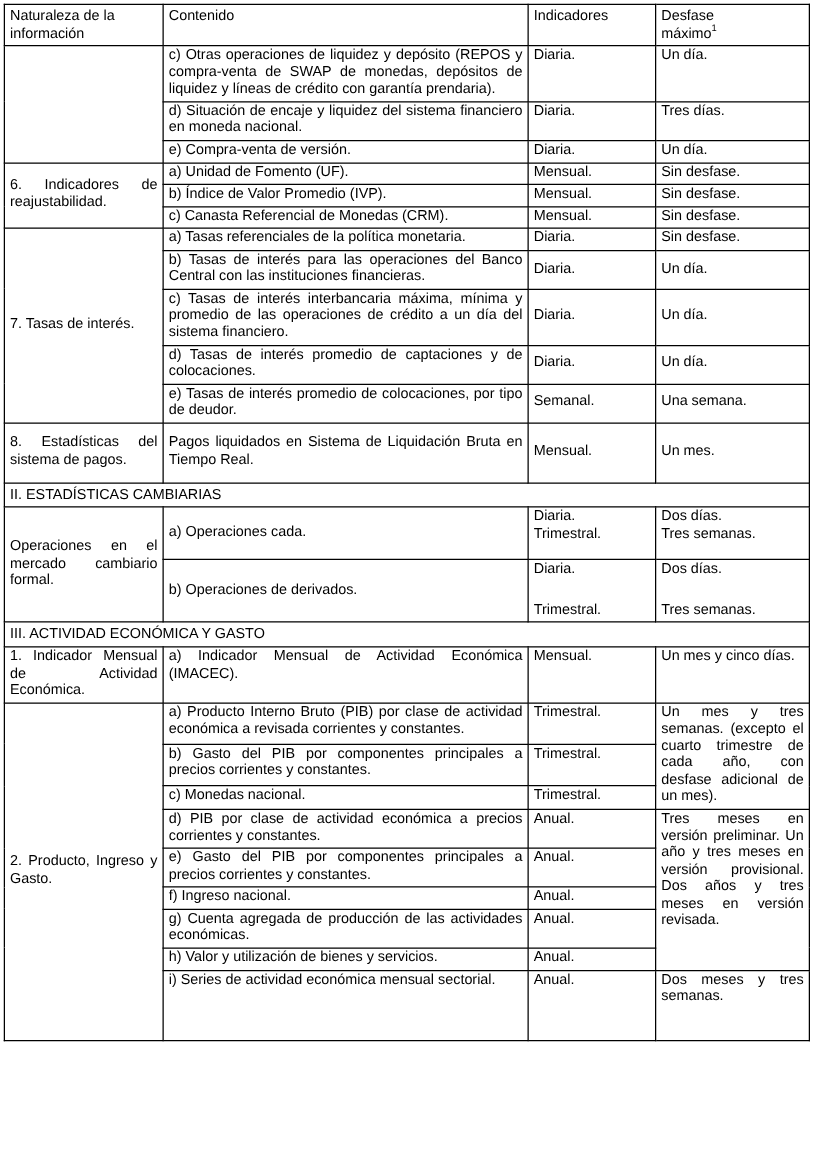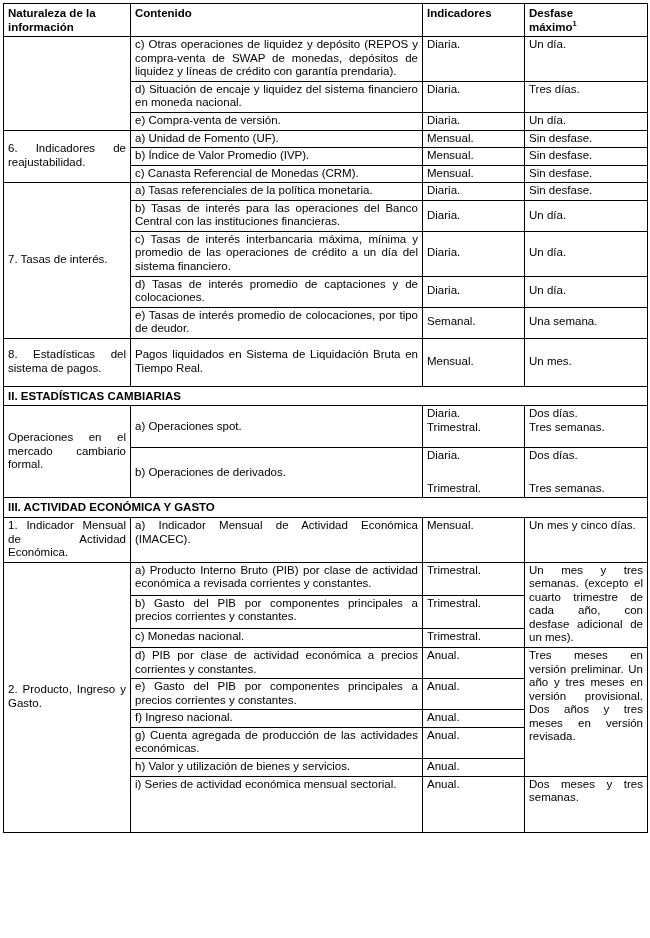--- a/index.html
+++ b/index.html
@@ -6,25 +6,25 @@
   body{width:650px;height:938px;overflow:hidden;background:#fff;color:#000;
        font-family:"Liberation Sans",sans-serif;}
   .page{padding:3px 3px 0 3px}
   table.tbl{border-collapse:collapse;table-layout:fixed;width:644px}
   .tbl col.c1{width:127px}
   .tbl col.c2{width:292px}
   .tbl col.c3{width:102px}
   .tbl col.c4{width:123px}
   .tbl th,.tbl td{border:1px solid #000;padding:1px 4px 2px 4px;font-size:11.5px;
        line-height:1.18;text-align:left;vertical-align:top;word-wrap:break-word;font-weight:normal}
-  .tbl th{font-weight:bold;padding-top:3px;padding-bottom:2px}
+  .tbl th{font-weight:normal;padding-top:3px;padding-bottom:2px}
   td.content{text-align:justify}
   td.nature{vertical-align:middle;text-align:justify}
   td.mid{vertical-align:middle}
-  tr.sec td{font-weight:bold;padding:3px 4px 2px 4px}
+  tr.sec td{font-weight:normal;padding:3px 4px 2px 4px}
   .just{text-align:justify}
   .nb{border-bottom-style:hidden}
   .nt{border-top-style:hidden}
   .split{display:flex;flex-direction:column;justify-content:space-between}
   .h46{min-height:46px}
   .stack span{display:block}
   td.rowh38{height:38px}
   td.rowh44{height:44px}
   .padA1{padding-bottom:8px}
   .padA2{padding-top:7px;padding-bottom:7px}
@@ -125,21 +125,21 @@
     <td class="mid">Mensual.</td>
     <td class="mid">Un mes.</td>
   </tr>
 
   <tr class="sec">
     <td colspan="4">II. ESTADÍSTICAS CAMBIARIAS</td>
   </tr>
 
   <tr>
     <td class="nature" rowspan="2">Operaciones en el mercado cambiario formal.</td>
-    <td class="content mid rowh38">a) Operaciones spot.</td>
+    <td class="content mid rowh38">a) Operaciones cada.</td>
     <td class="stack">
       <span>Diaria.</span>
       <span>Trimestral.</span>
     </td>
     <td class="stack">
       <span>Dos días.</span>
       <span>Tres semanas.</span>
     </td>
   </tr>
   <tr>

